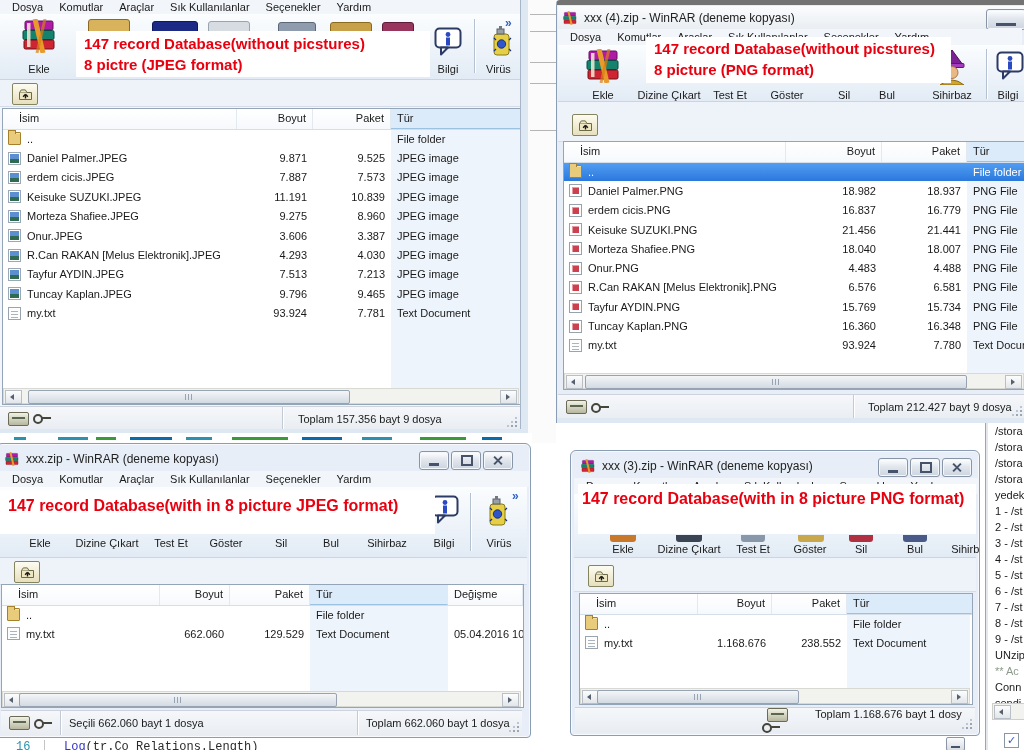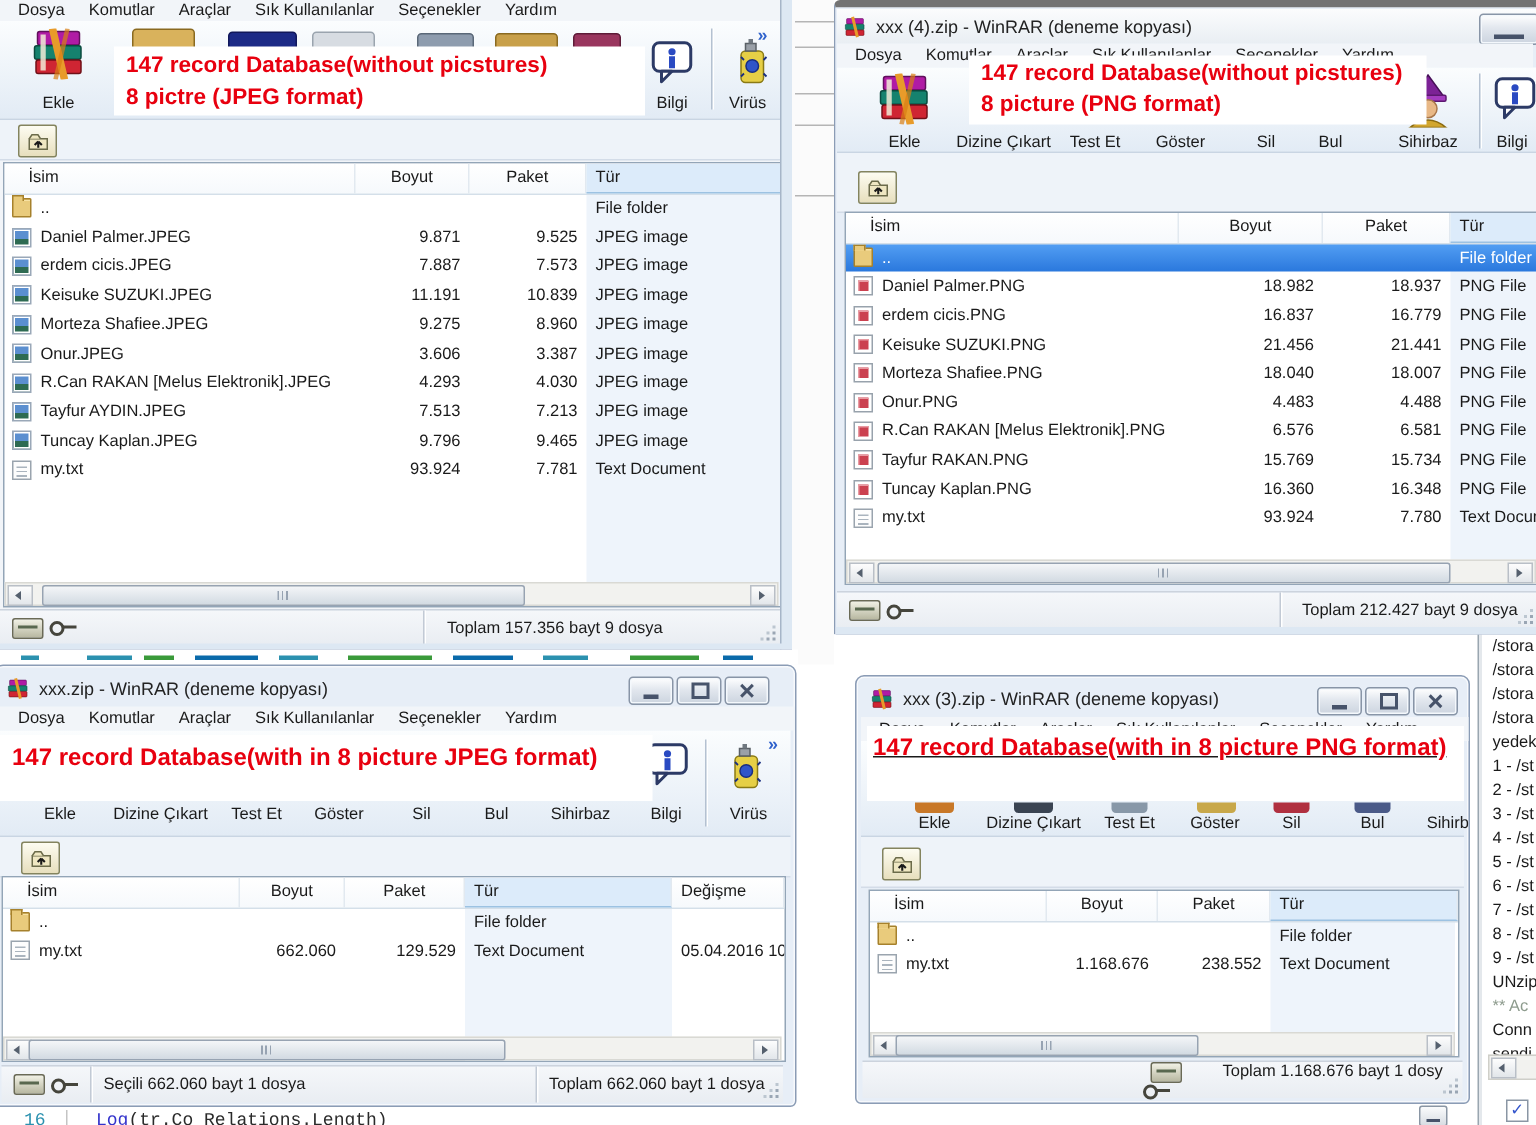--- a/index.html
+++ b/index.html
@@ -34,21 +34,21 @@
   .uprow{position:absolute;background:#eef3f9;border-bottom:1px solid #d3dce8;}
   .upbtn{position:absolute;width:24px;height:20px;border:1px solid #84845e;border-radius:2px;
     background:linear-gradient(#fdfcf1,#e7dfbd);display:flex;align-items:center;justify-content:center;}
 
   
   .list{position:absolute;background:#fff;border:1px solid #93a5b7;overflow:hidden;}
   .lhead{position:absolute;left:0;right:0;top:0;height:20px;display:grid;grid-template-columns:var(--gc);
     background:linear-gradient(#ffffff,#f6f9fc);border-bottom:1px solid #d4dfe9;z-index:2;}
   .hc{border-right:1px solid #e2e9f0;padding:3px 6px 0 6px;white-space:nowrap;overflow:hidden;position:relative;}
   .hc.h1{grid-column:1/3;padding-left:16px;}
-  .hc.r{text-align:center;}
+  .hc.r{text-align:right;}
   .hc.sorted{background:#dcebfa;border-bottom:1px solid #9cc2e2;}
   .tint{position:absolute;top:20px;bottom:0;background:#eef4fb;z-index:0;}
   .lbody{position:absolute;left:0;right:0;top:20px;z-index:1;}
   .lrow{display:grid;grid-template-columns:var(--gc);height:var(--rh);align-items:center;white-space:nowrap;}
   .lrow.sel{background:linear-gradient(#54a0f4,#2a78dd);color:#fff;}
   .cn{overflow:hidden;padding-left:2px;}
   .cr{text-align:right;padding-right:6px;}
   .ct{padding-left:6px;overflow:hidden;}
   .cm{padding-left:6px;overflow:hidden;}
 
@@ -464,21 +464,21 @@
         </div>
         <div class="lrow">
           <span class="fi png"></span>
           <span class="cn">R.Can RAKAN [Melus Elektronik].PNG</span>
           <span class="cr">6.576</span>
           <span class="cr">6.581</span>
           <span class="ct">PNG File</span>
         </div>
         <div class="lrow">
           <span class="fi png"></span>
-          <span class="cn">Tayfur RAKAN.PNG</span>
+          <span class="cn">Tayfur AYDIN.PNG</span>
           <span class="cr">15.769</span>
           <span class="cr">15.734</span>
           <span class="ct">PNG File</span>
         </div>
         <div class="lrow">
           <span class="fi png"></span>
           <span class="cn">Tuncay Kaplan.PNG</span>
           <span class="cr">16.360</span>
           <span class="cr">16.348</span>
           <span class="ct">PNG File</span>
@@ -653,21 +653,21 @@
       <div class="sliver" style="left:275px;top:41px;width:24px;height:7px;background:#b03040;border-radius:0 0 3px 3px;"></div>
       <div class="sliver" style="left:329px;top:41px;width:24px;height:7px;background:#4a5a88;border-radius:0 0 3px 3px;"></div>
       <span class="tlabel" style="left:27px;width:44px;top:49px;">Ekle</span>
       <span class="tlabel" style="left:76px;width:78px;top:49px;">Dizine Çıkart</span>
       <span class="tlabel" style="left:156px;width:46px;top:49px;">Test Et</span>
       <span class="tlabel" style="left:208px;width:56px;top:49px;">Göster</span>
       <span class="tlabel" style="left:268px;width:38px;top:49px;">Sil</span>
       <span class="tlabel" style="left:322px;width:38px;top:49px;">Bul</span>
       <span class="tlabel" style="left:368px;width:58px;top:49px;overflow:hidden;">Sihirbaz</span>
     </div>
-    <div class="redbox" style="left:7px;top:33px;width:398px;height:50px;text-decoration:underline;">
+    <div class="redbox" style="left:7px;top:33px;width:398px;height:50px;">
       <div class="red" style="padding-top:4px;padding-left:4px;font-size:16px;">147 record Database(with in 8 picture PNG format)</div>
     </div>
     <div class="uprow" style="left:3px;top:106px;width:402px;height:34px;">
       <div class="upbtn" style="left:14px;top:8px;">
         <svg width="15" height="13" viewBox="0 0 15 13">
           <path d="M1.5 4.5h12v7h-12z" fill="#efe7c2" stroke="#6b6b4a"></path>
           <path d="M1.5 4.5l1.8-2.6h4l1.7 2.6" fill="#efe7c2" stroke="#6b6b4a"></path>
           <path d="M7.5 10.5v-4.2m0 0l-2.4 2.4m2.4-2.4l2.4 2.4" stroke="#1a1a1a" stroke-width="1.4" fill="none"></path>
         </svg>
       </div>

